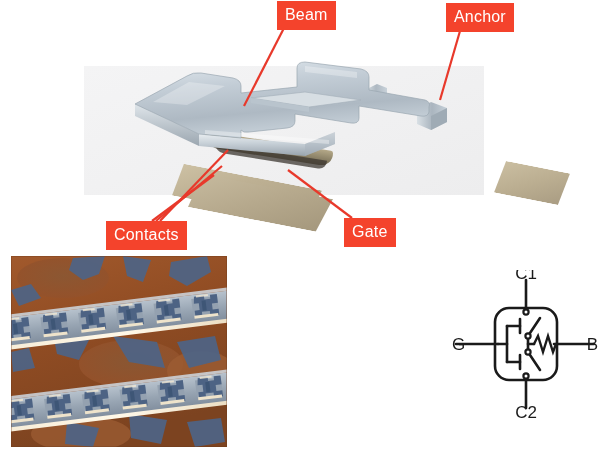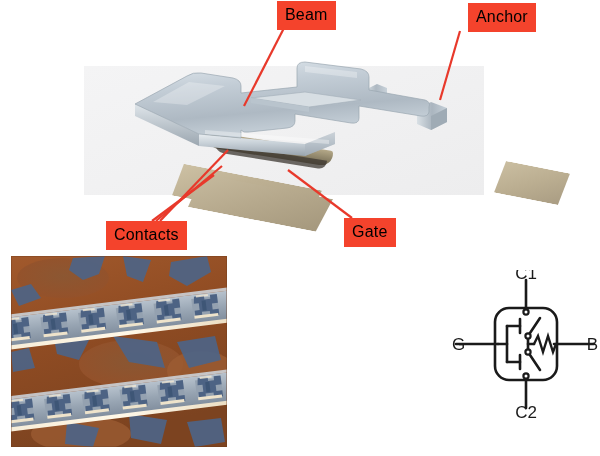--- a/index.html
+++ b/index.html
@@ -77,30 +77,30 @@
     position: absolute;
     left: 129px; top: 60px;
     width: 345px; height: 100px;
   }
   #beam-top svg { display:block; }
 
   
   .callout {
     position: absolute;
     background: #f4432c;
-    color: #000000;
+    color: #ffffff;
     font-size: 16px;
     line-height: 1;
     padding: 6px 8px 7px 8px;
     letter-spacing: .2px;
     white-space: nowrap;
     font-family: "Liberation Sans", sans-serif;
   }
   #label-beam     { left: 277px; top: 1px; }
-  #label-anchor   { left: 468px; top: 3px; }
+  #label-anchor   { left: 446px; top: 3px; }
   #label-contacts { left: 95px;  top: 221px; margin-left: 11px; }
   #label-gate     { left: 344px; top: 218px; }
 
   
   #leaders {
     position: absolute;
     left: 0; top: 0;
     width: 600px; height: 456px;
     pointer-events: none;
   }

